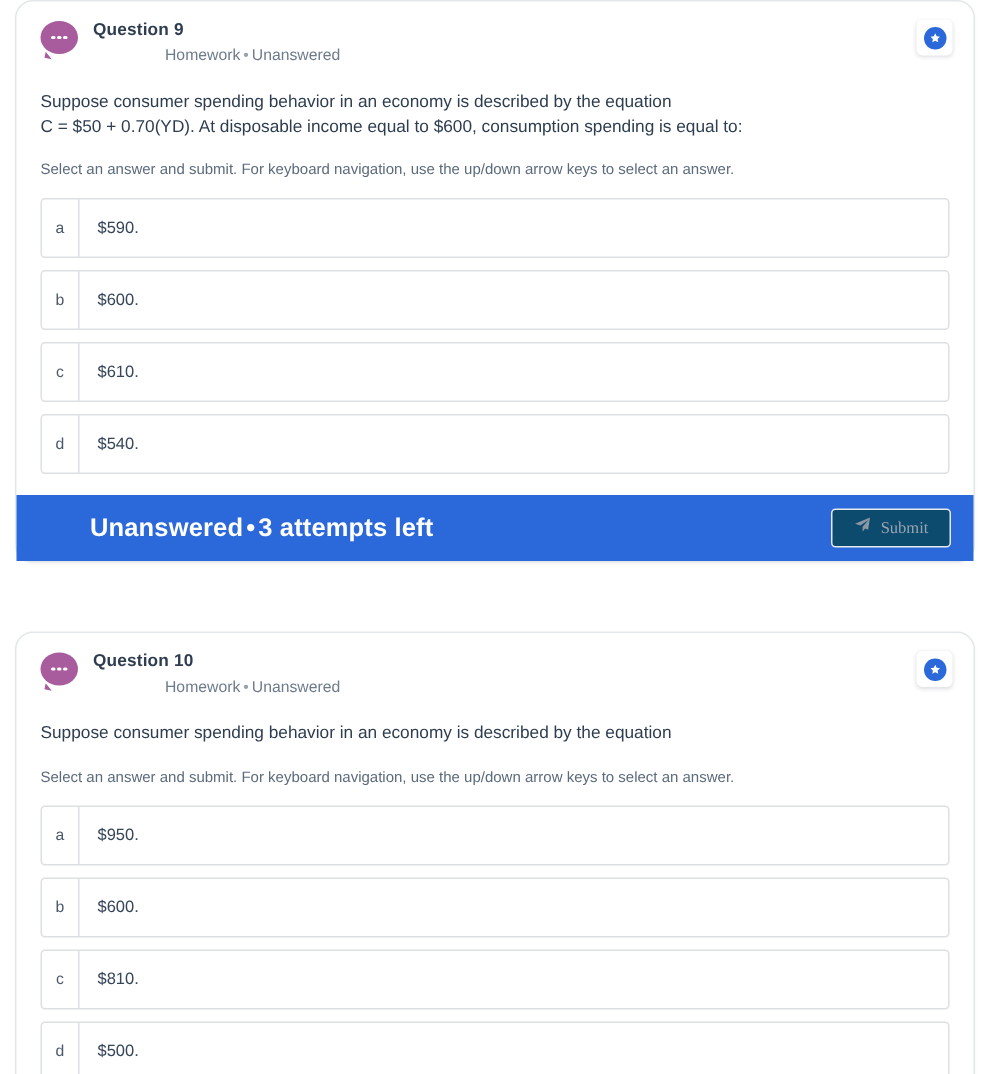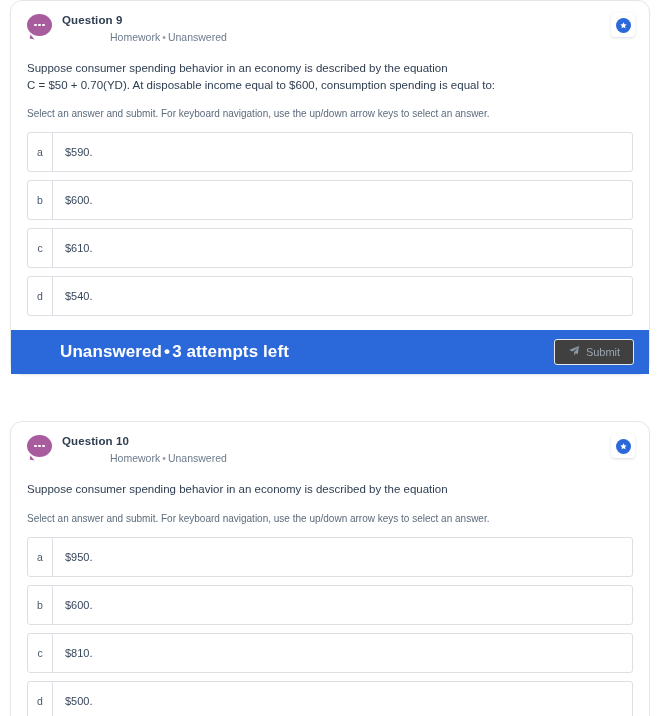--- a/index.html
+++ b/index.html
@@ -197,31 +197,32 @@
   .status-text {
     color: #ffffff;
     font-size: 17px;
     font-weight: bold;
     letter-spacing: 0.1px;
     padding-left: 31px;
   }
   .status-text .sep { padding: 0 2px; font-weight: bold; }
 
   .submit-btn {
-    background: #404040;
+    background: #0c4a6e;
     border: 1px solid #e6e9ec;
     border-radius: 3px;
     height: 26px;
     min-width: 80px;
     display: flex;
     align-items: center;
     justify-content: center;
     gap: 6px;
     padding: 0 11px;
     box-sizing: border-box;
+    font-family: Liberation Serif, serif;
   }
   .submit-label {
     font-size: 11px;
     color: #9aa4af;
   }
   .plane-icon { display: block; }
 
   .gap-between { height: 46px; }
 </style>
 </head>

